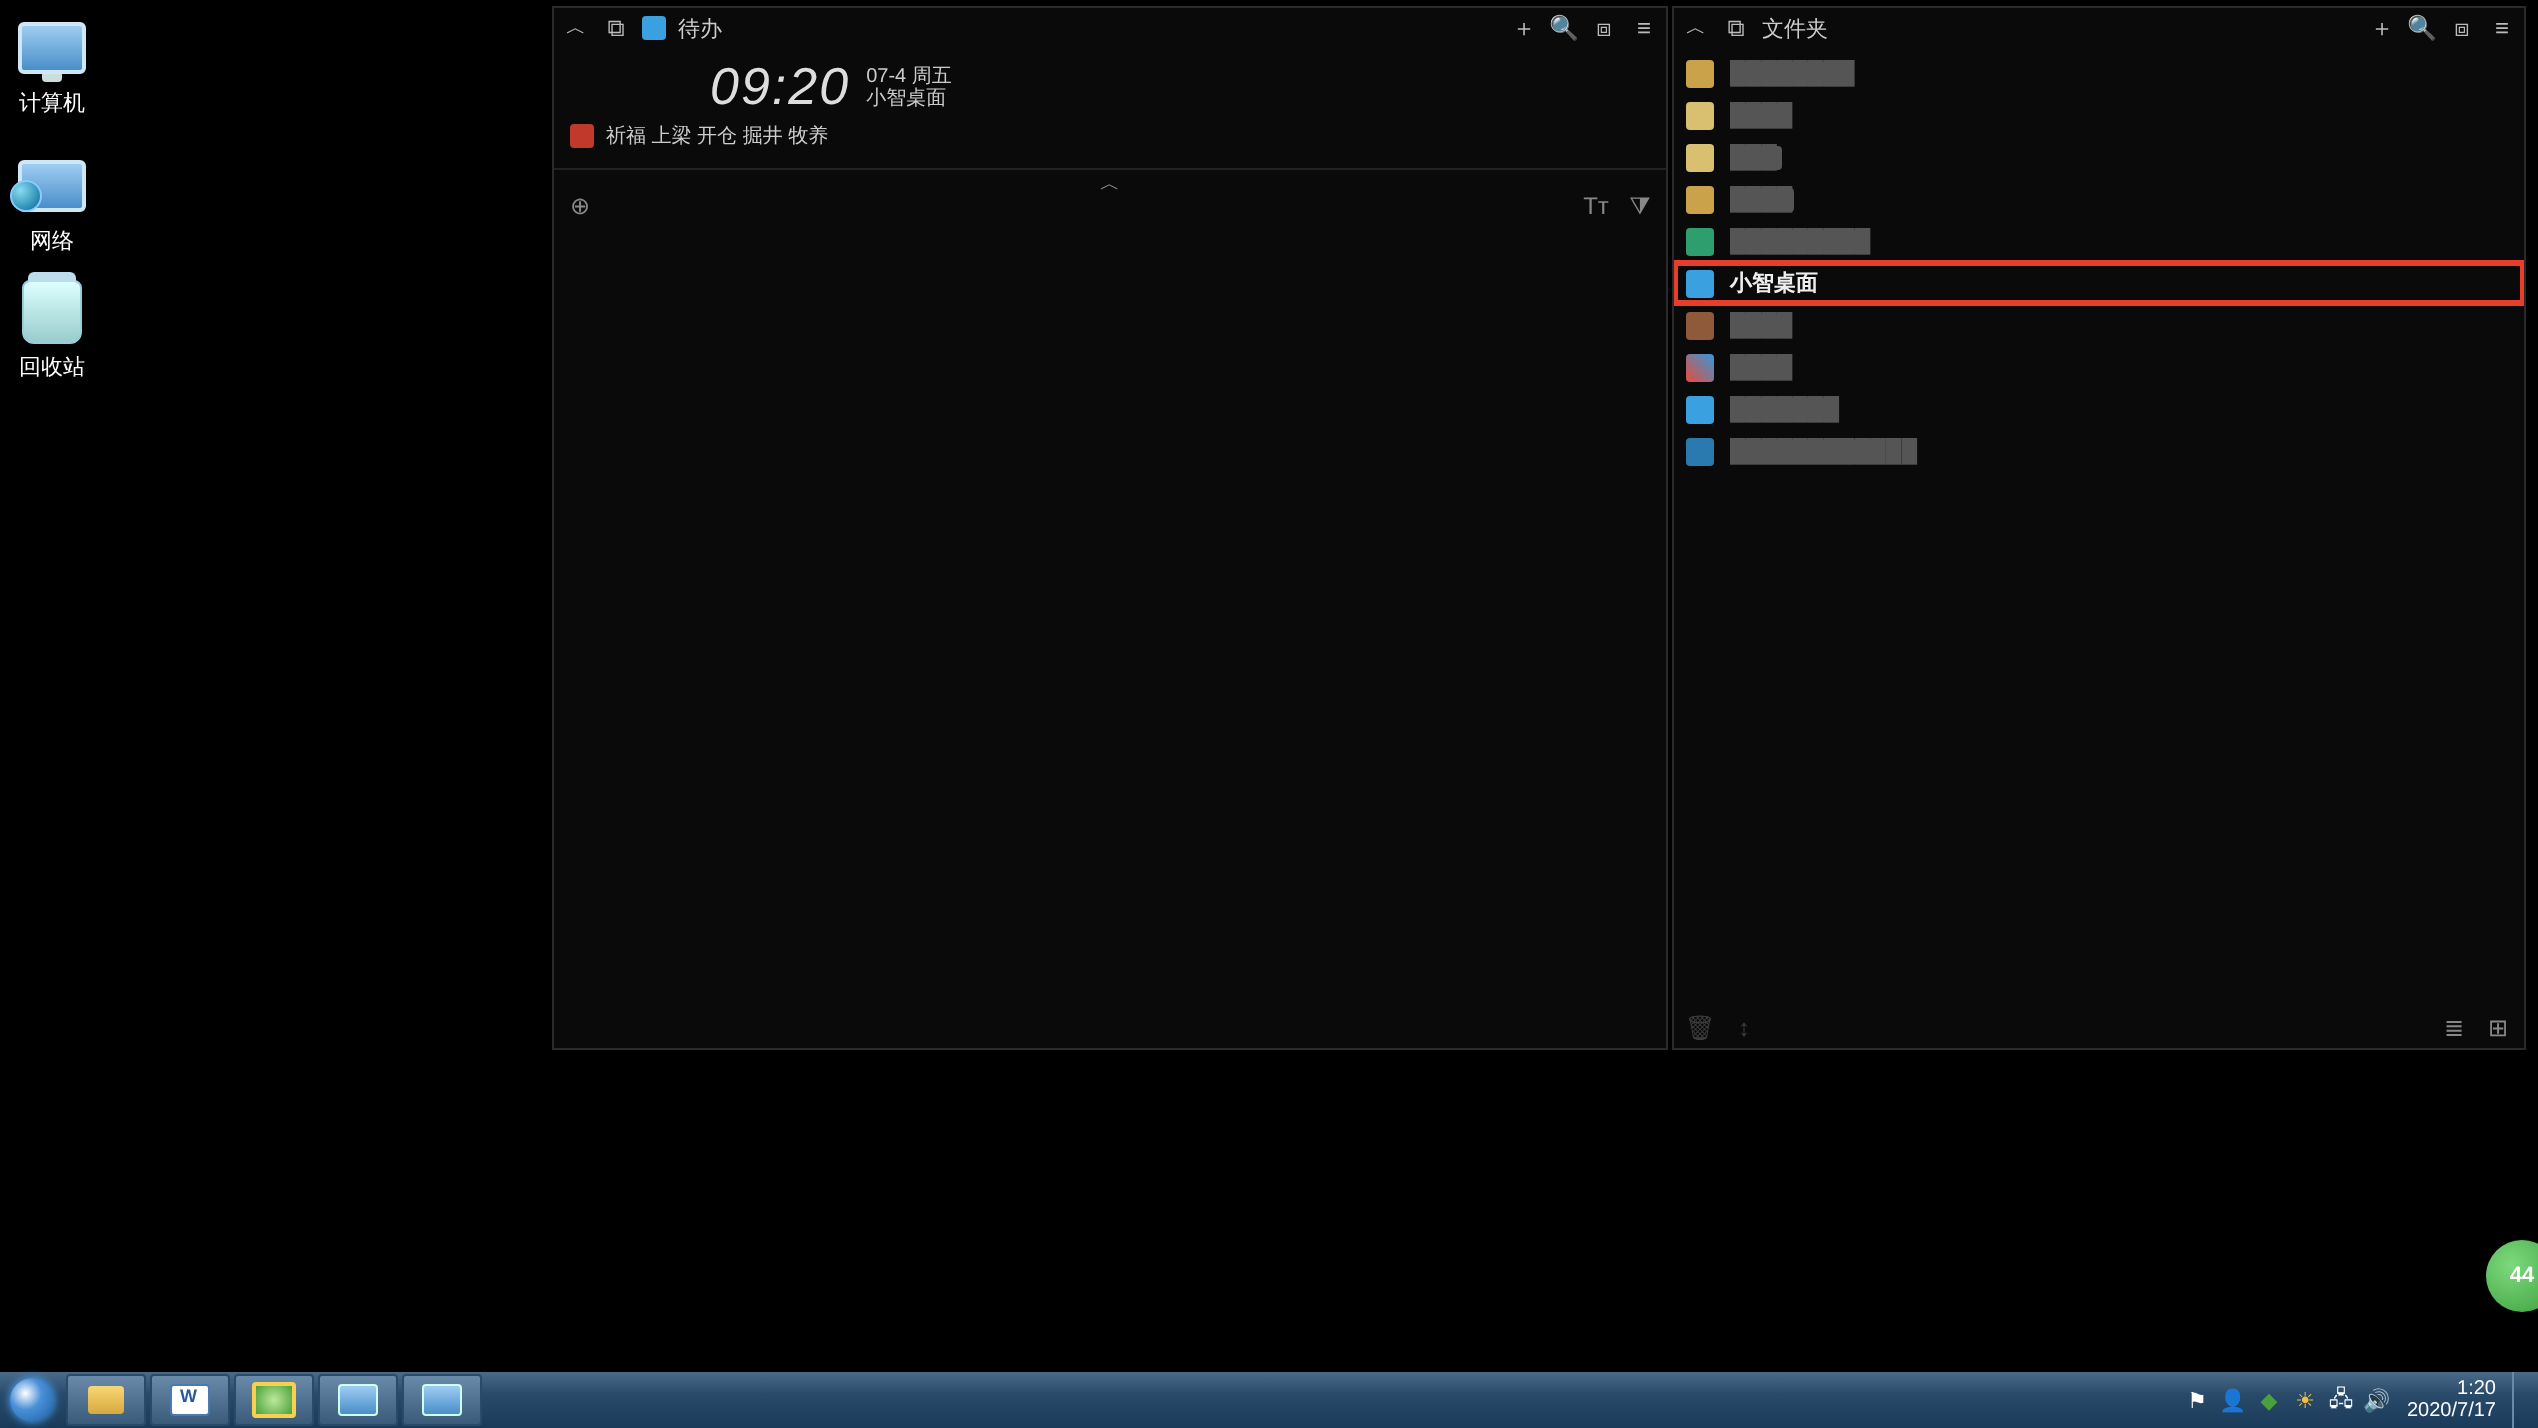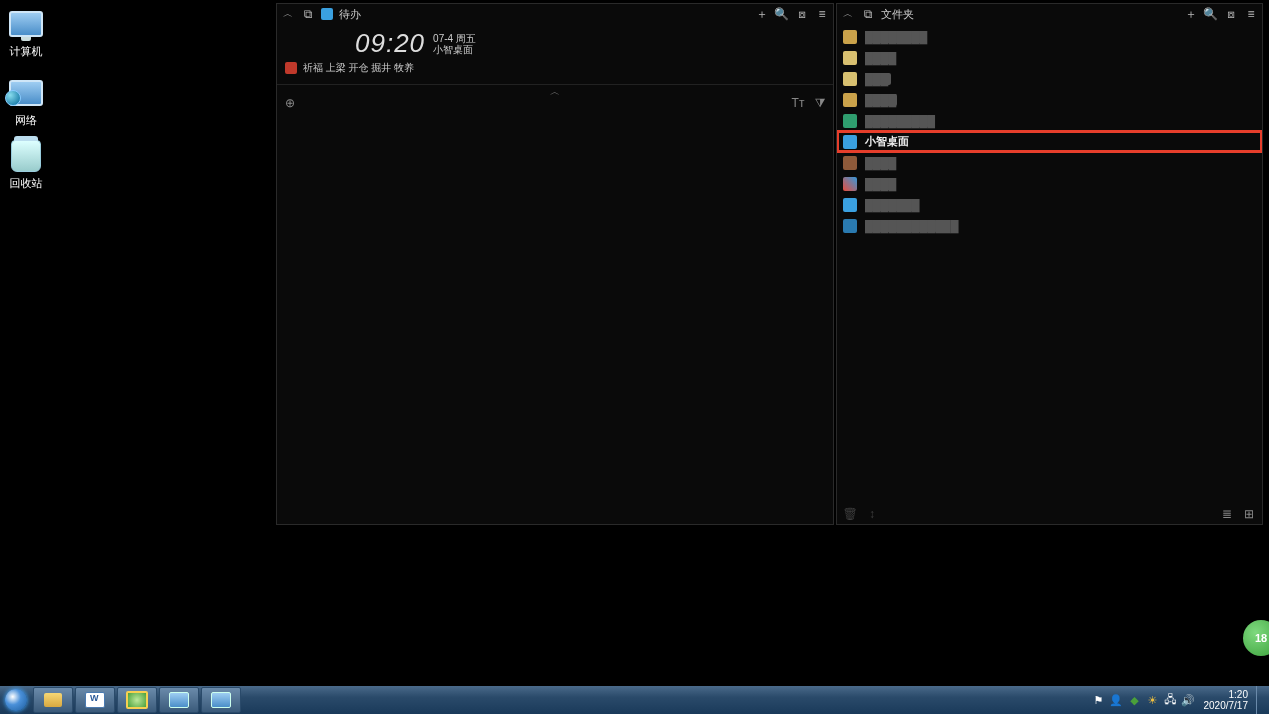--- a/index.html
+++ b/index.html
@@ -187,21 +187,21 @@
     <div class="pfooter">
       <span class="ficon" style="opacity:.4">🗑</span>
       <span class="ficon" style="opacity:.4">↕</span>
       <span class="spacer"></span>
       <span class="ficon">≣</span>
       <span class="ficon">⊞</span>
     </div>
   </div>
 
   <div class="fab">
-      <span>18</span>
+      <span>44</span>
     </div>
 </div>
 
 <div class="taskbar">
   <div class="start">
       <div class="orb"></div>
     </div>
   <div class="tbtn">
       <div class="mini m-folder"></div>
     </div>

